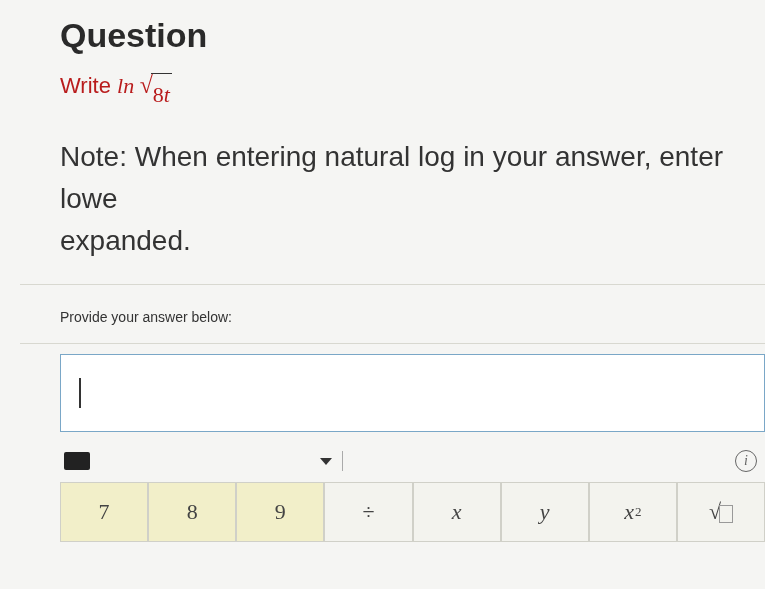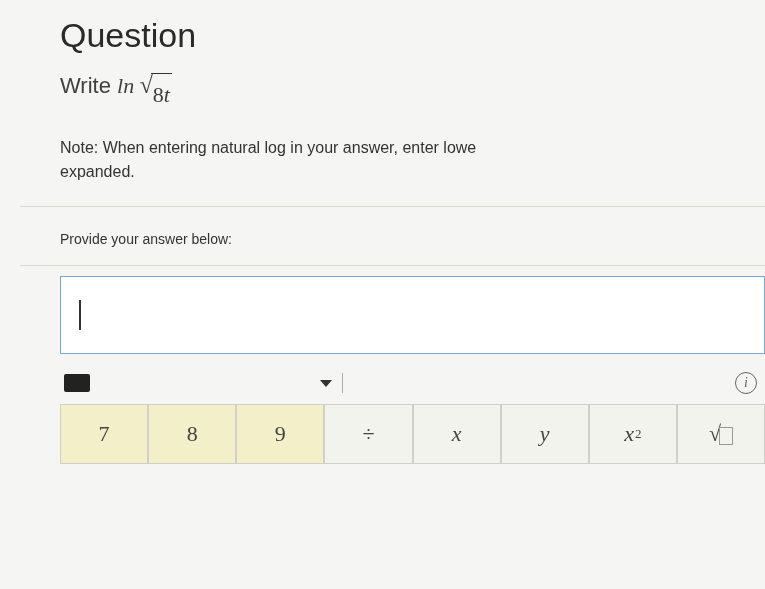--- a/index.html
+++ b/index.html
@@ -11,28 +11,28 @@
       font-family: 'Segoe UI', Arial, sans-serif;
       background: #f5f5f3;
       color: #333;
       width: 765px;
       height: 589px;
       overflow: hidden;
       padding-left: 60px;
     }
     .heading {
       font-size: 34px;
-      font-weight: 400;
+      font-weight: 700;
       color: #2a2a2a;
       padding-top: 16px;
       padding-bottom: 18px;
     }
     .prompt {
       font-size: 22px;
-      color: #404040;
+      color: #b91c1c;
       padding-bottom: 20px;
     }
     .math {
       font-family: 'Cambria Math', 'Times New Roman', serif;
       font-style: italic;
     }
     .sqrt-wrap {
       display: inline-flex;
       align-items: flex-start;
       position: relative;
@@ -44,21 +44,21 @@
       line-height: 1;
     }
     .sqrt-arg {
       border-top: 1.5px solid #333;
       margin-left: -2px;
       padding: 8px 2px;
       line-height: 1.2;
       display: inline-block;
     }
     .note {
-      font-size: 16px;
+      font-size: 28px;
       color: #333;
       line-height: 1.5;
       padding-bottom: 22px;
     }
     .divider {
       border: none;
       border-top: 1px solid #d8d8d0;
       margin-left: -40px;
     }
     .instruction {

